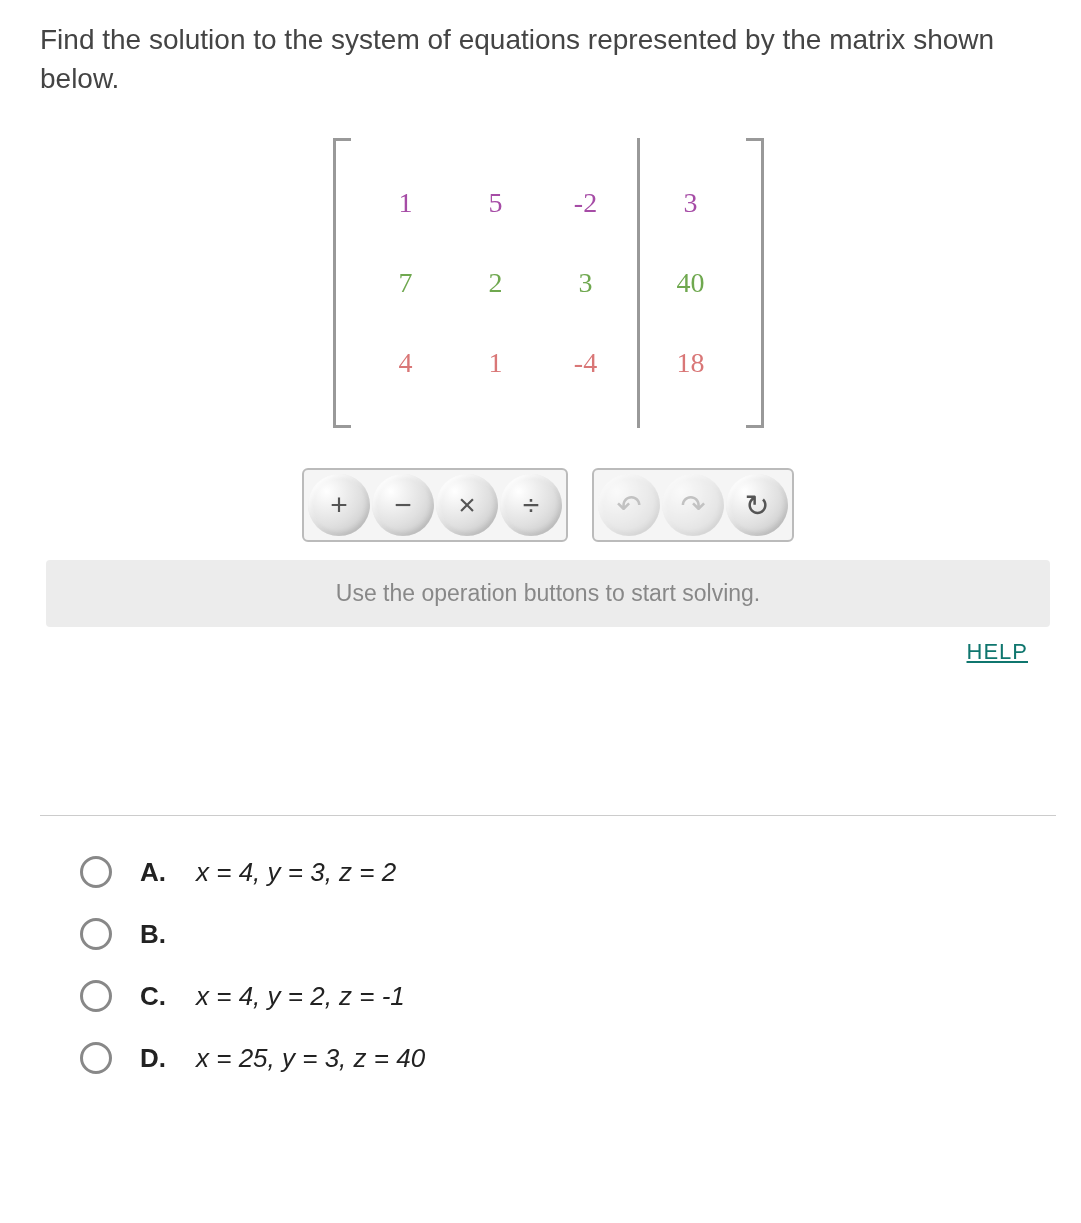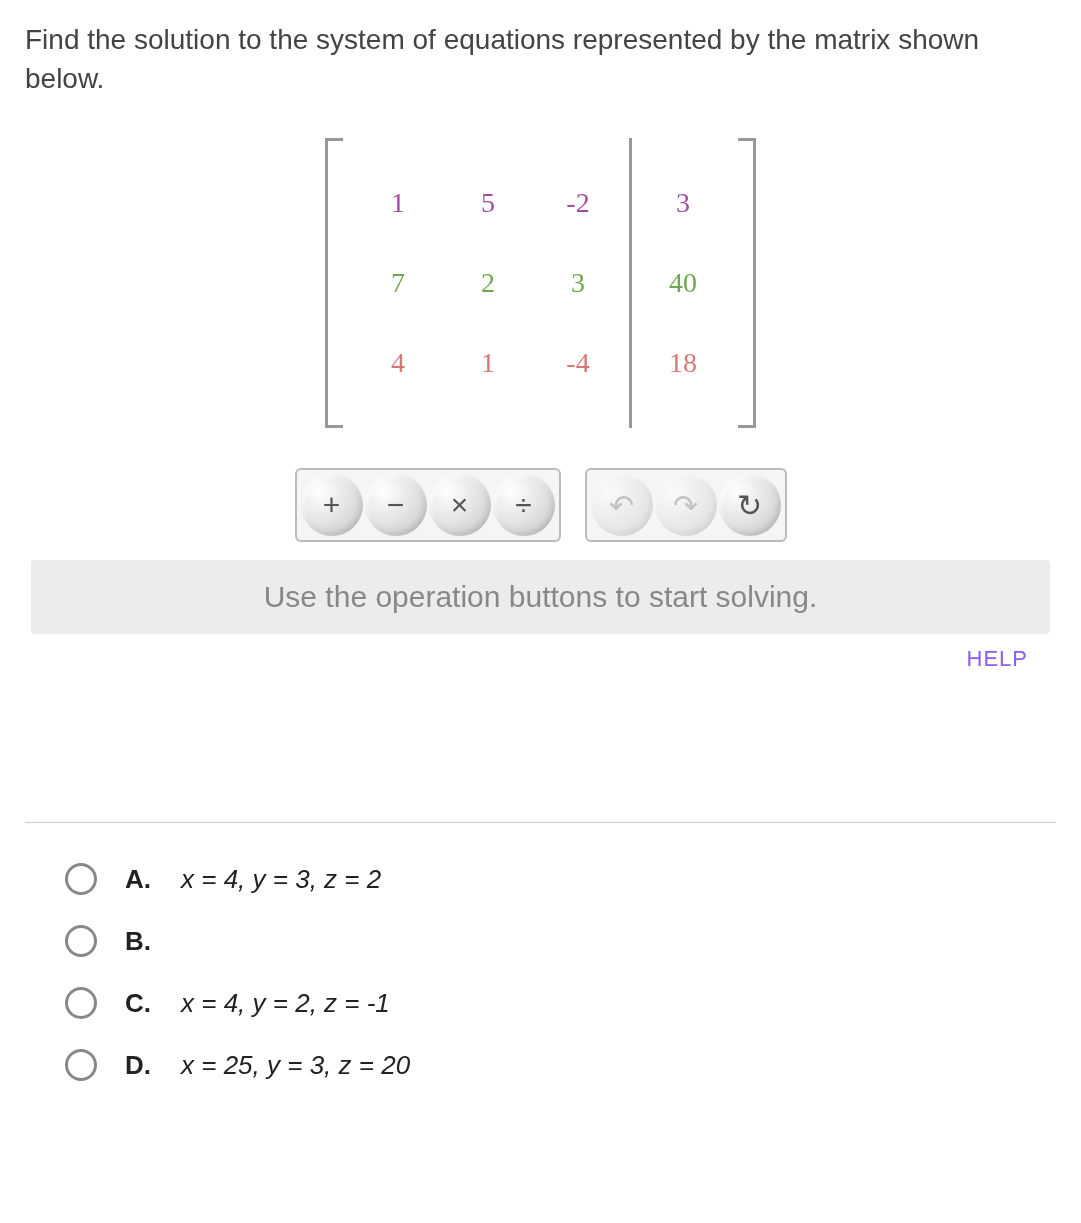--- a/index.html
+++ b/index.html
@@ -4,21 +4,21 @@
   <style>
     * { box-sizing: border-box; margin: 0; padding: 0; }
     body {
       font-family: Arial, Helvetica, sans-serif;
       color: #333;
       background: #fff;
       width: 1081px;
       padding: 0;
     }
     .container {
-      padding: 20px 25px 20px 25px;
+      padding: 20px 25px 20px 40px;
     }
     .question-text {
       font-size: 28px;
       color: #444;
       line-height: 1.4;
       margin-bottom: 40px;
     }
     .matrix-area {
       display: flex;
       justify-content: center;
@@ -99,28 +99,29 @@
       cursor: default;
       color: #999;
     }
     .instruction-bar {
       margin: 0 6px 8px 6px;
       background: #ececec;
       border-radius: 4px;
       padding: 20px 10px;
       text-align: center;
       color: #888;
-      font-size: 30px;
+      font-size: 23px;
     }
     .help-row {
       text-align: right;
       padding: 4px 28px 10px 0;
     }
     .help-link {
-      color: #8b5cf6;
+      color: #0f766e;
+      text-decoration: underline;
       font-size: 22px;
       letter-spacing: 1px;
       cursor: pointer;
     }
     .divider-line {
       border: none;
       border-top: 1.5px solid #ccc;
       margin: 140px 0 40px 0;
     }
     .answers {
@@ -221,16 +222,16 @@
       <span class="answer-label">B.</span>
     </div>
     <div class="answer-row">
       <div class="radio"></div>
       <span class="answer-label">C.</span>
       <span class="answer-text">x = 4, y = 2, z = -1</span>
     </div>
     <div class="answer-row">
       <div class="radio"></div>
       <span class="answer-label">D.</span>
-      <span class="answer-text">x = 25, y = 3, z = 20</span>
+      <span class="answer-text">x = 25, y = 3, z = 40</span>
     </div>
   </div>
 </div>
 
 </body></html>

